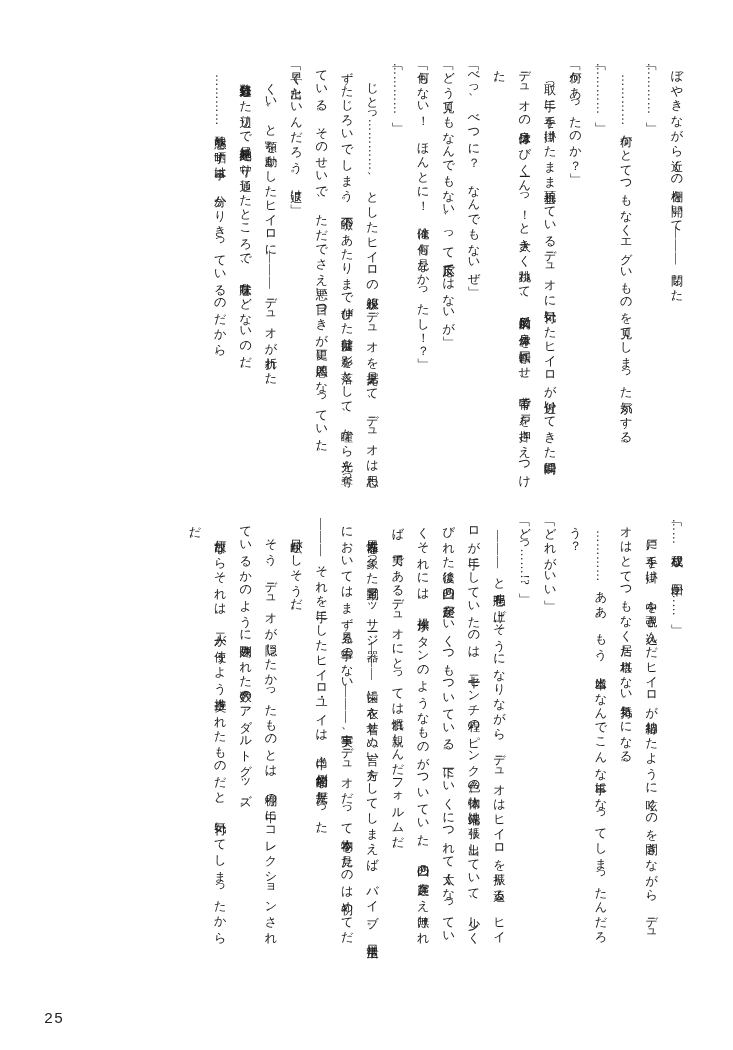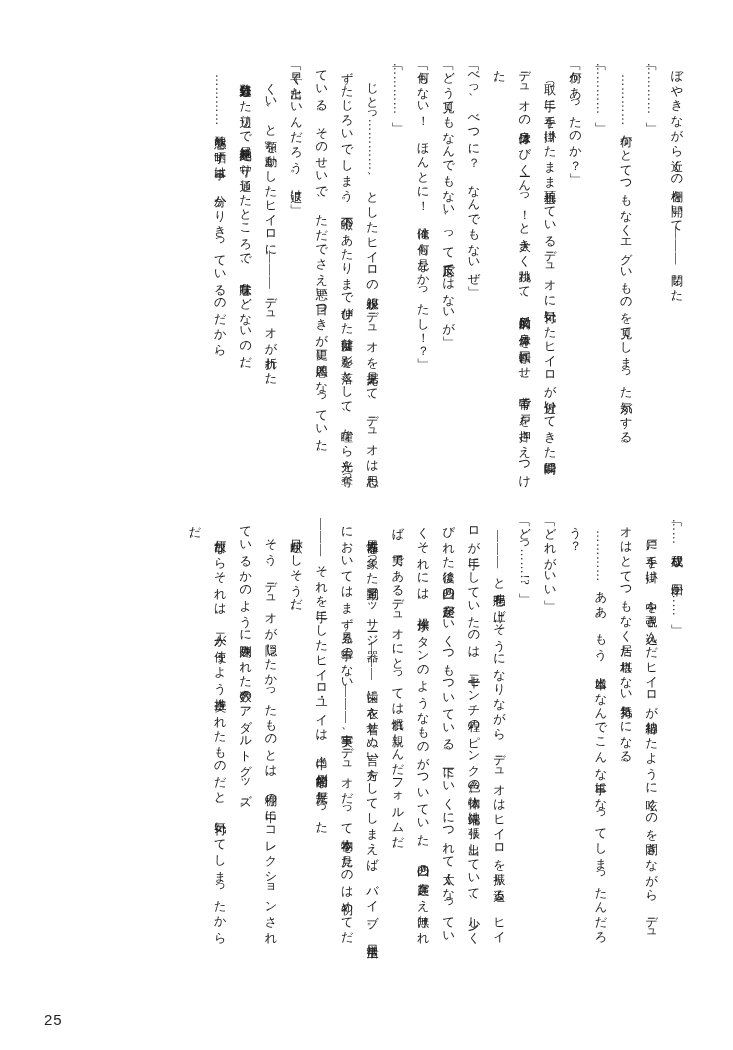--- a/index.html
+++ b/index.html
@@ -52,21 +52,21 @@
     padding: 0;
   }
   .para.noindent {
     text-indent: 0;
   }
   .pagenum {
     position: absolute;
     left: 44px;
     bottom: 22px;
     font-size: 15px;
-    font-family: Liberation Sans, sans-serif;
+    font-family: Liberation Mono, monospace;
     color: #222;
     letter-spacing: 1px;
   }
 </style>
 </head>
 <body>
 
 <div class="page">
 
   <div class="half-bottom">

